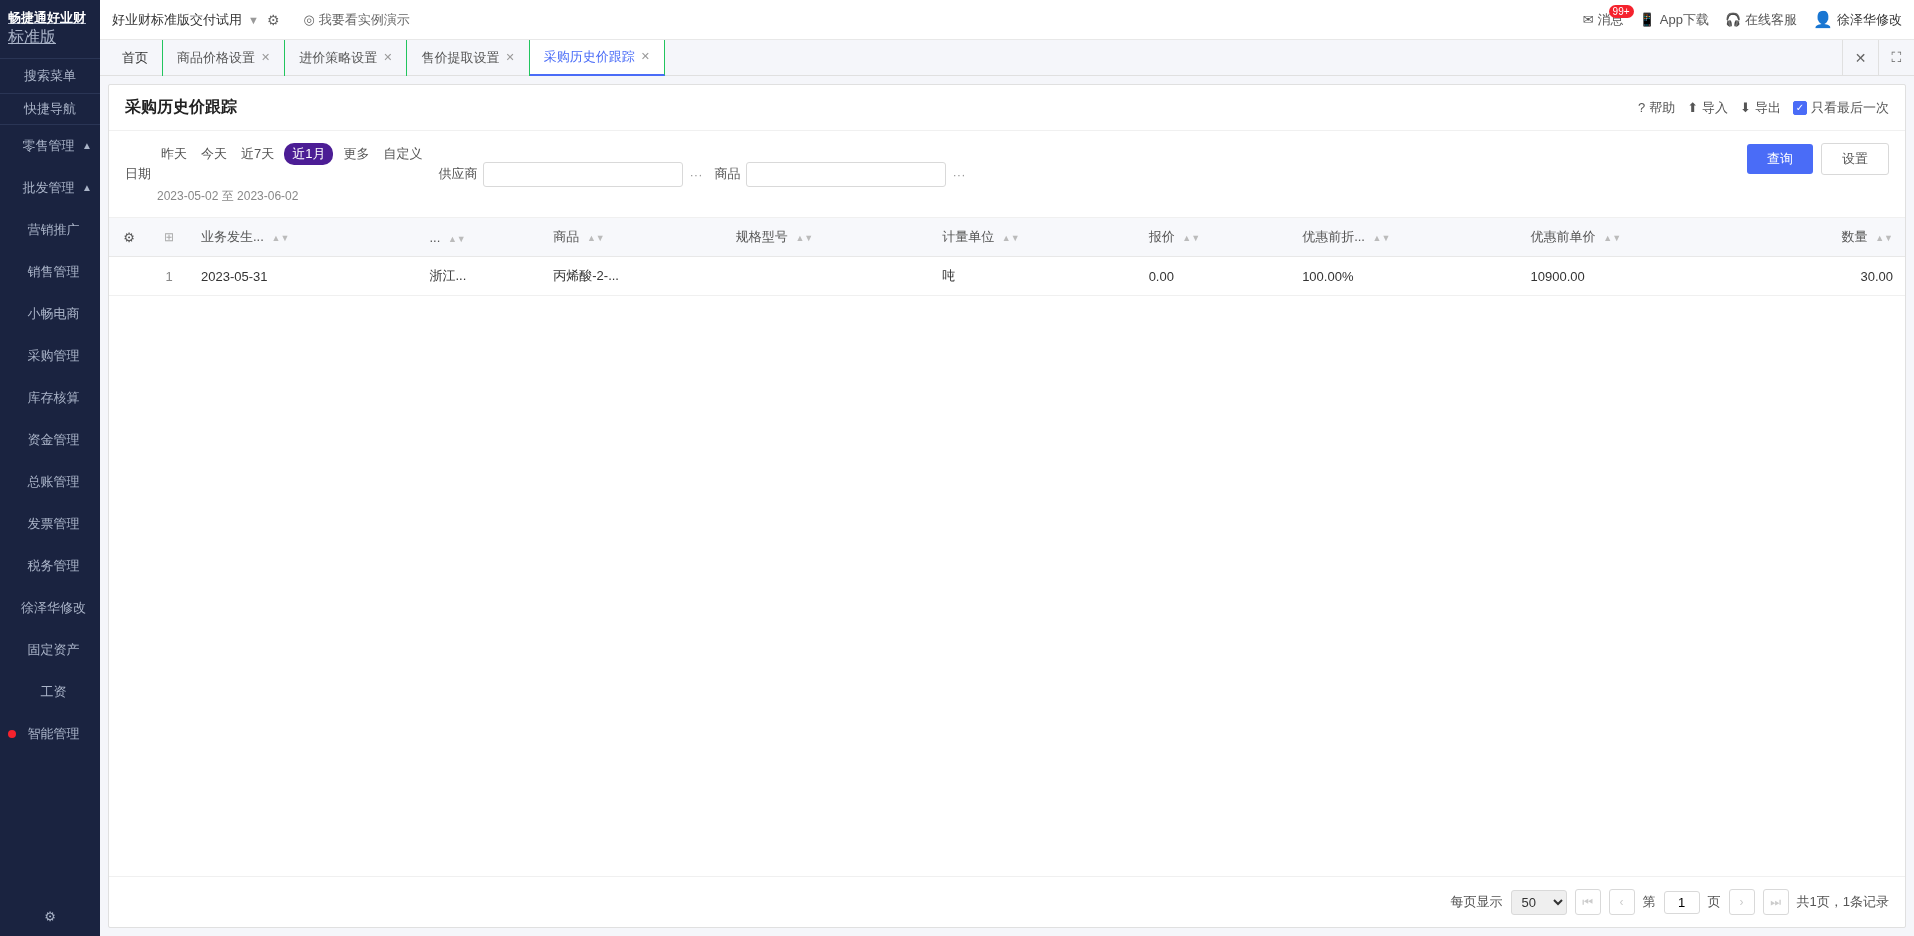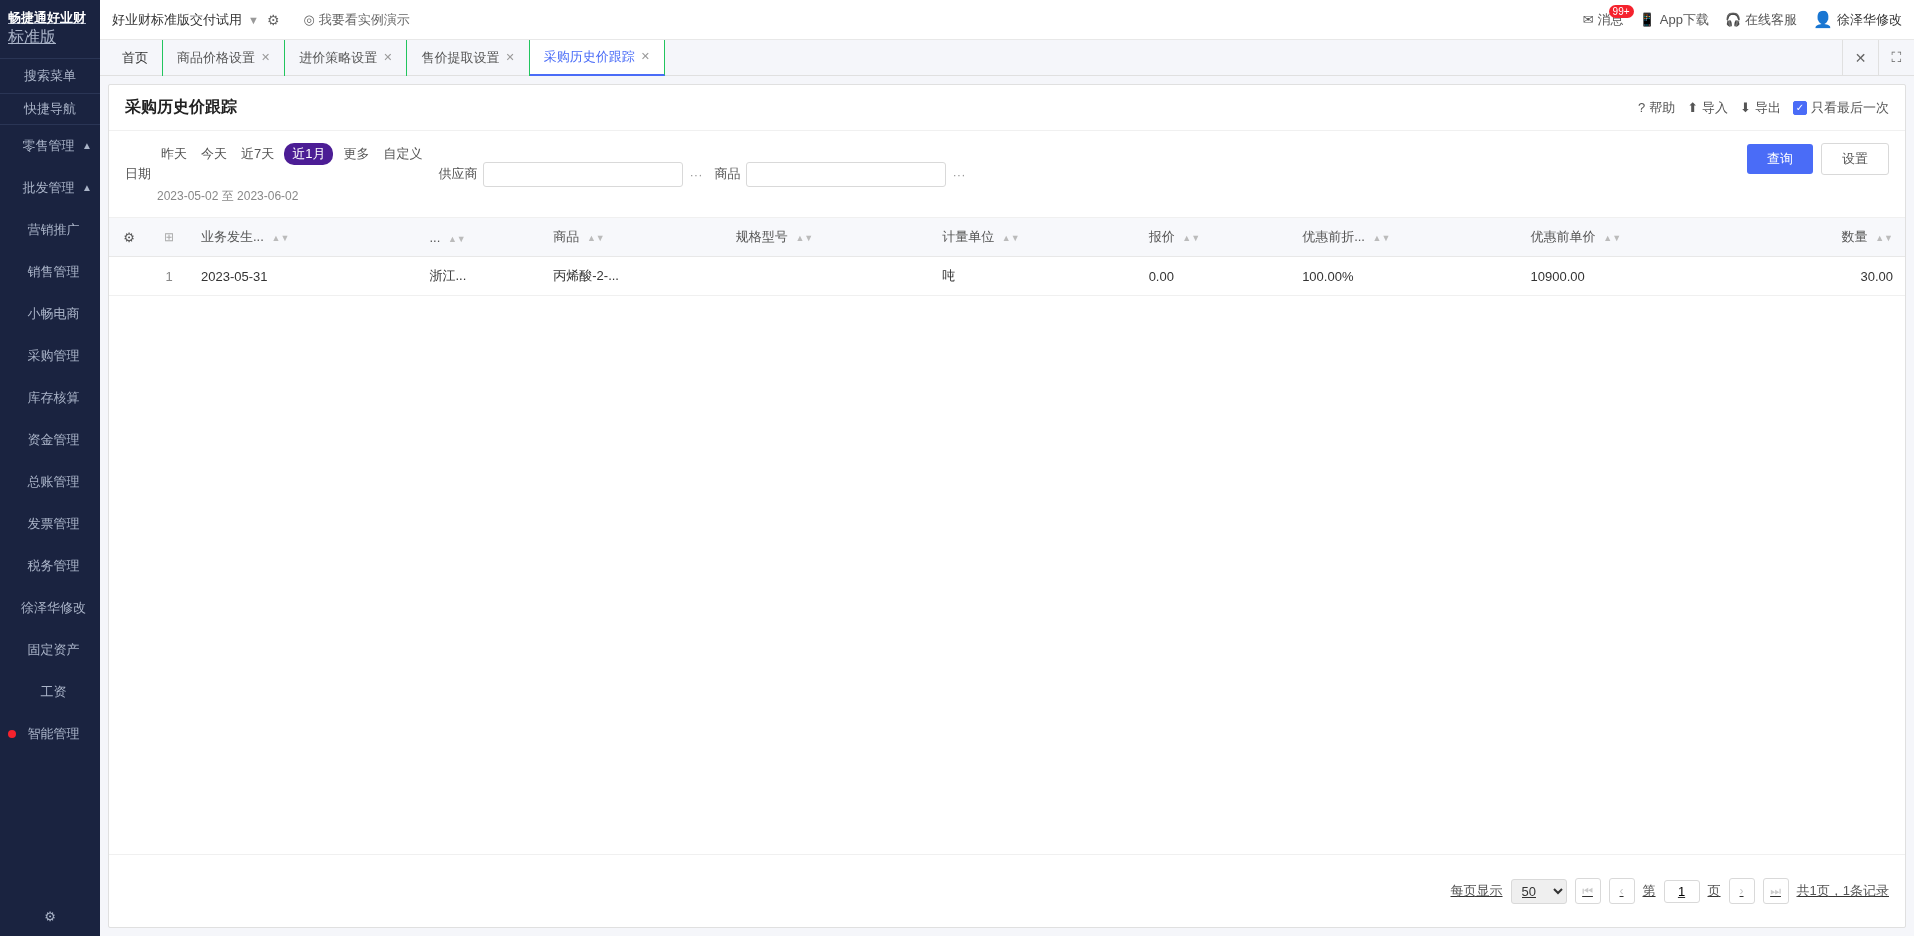--- a/index.html
+++ b/index.html
@@ -74,21 +74,21 @@
     .table-wrapper { flex: 1; overflow: auto; }
     table { width: 100%; border-collapse: collapse; font-size: 13px; }
     thead tr { background: #f7f8fb; }
     th { padding: 10px 12px; text-align: left; color: #555; font-weight: 500; border-bottom: 1px solid #e8e8e8; white-space: nowrap; position: relative; }
     th .sort-icons { display: inline-flex; flex-direction: column; margin-left: 4px; font-size: 9px; line-height: 1; color: #bbb; }
     td { padding: 10px 12px; border-bottom: 1px solid #f0f0f0; color: #333; white-space: nowrap; }
     .th-gear { text-align: center; }
     .row-num { color: #888; text-align: center; }
 
     
-    .pagination-bar { padding: 23px 16px; border-top: 1px solid #f0f0f0; display: flex; align-items: center; justify-content: flex-end; gap: 8px; text-decoration: underline; }
+    .pagination-bar { padding: 12px 16px; border-top: 1px solid #f0f0f0; display: flex; align-items: center; justify-content: flex-end; gap: 8px; }
     .pagi-label { font-size: 13px; color: #555; }
     .pagi-select { border: 1px solid #d9d9d9; border-radius: 3px; padding: 3px 6px; font-size: 13px; color: #333; }
     .pagi-btn { width: 26px; height: 26px; border: 1px solid #d9d9d9; border-radius: 3px; display: flex; align-items: center; justify-content: center; cursor: pointer; color: #555; font-size: 12px; background: #fff; }
     .pagi-btn.disabled { color: #ccc; cursor: not-allowed; }
     .pagi-input { width: 36px; border: 1px solid #d9d9d9; border-radius: 3px; padding: 3px 4px; font-size: 13px; text-align: center; }
     .pagi-info { font-size: 13px; color: #555; }
     .pagi-page-label { font-size: 13px; color: #555; }
   </style>
 </head>
 <body>

